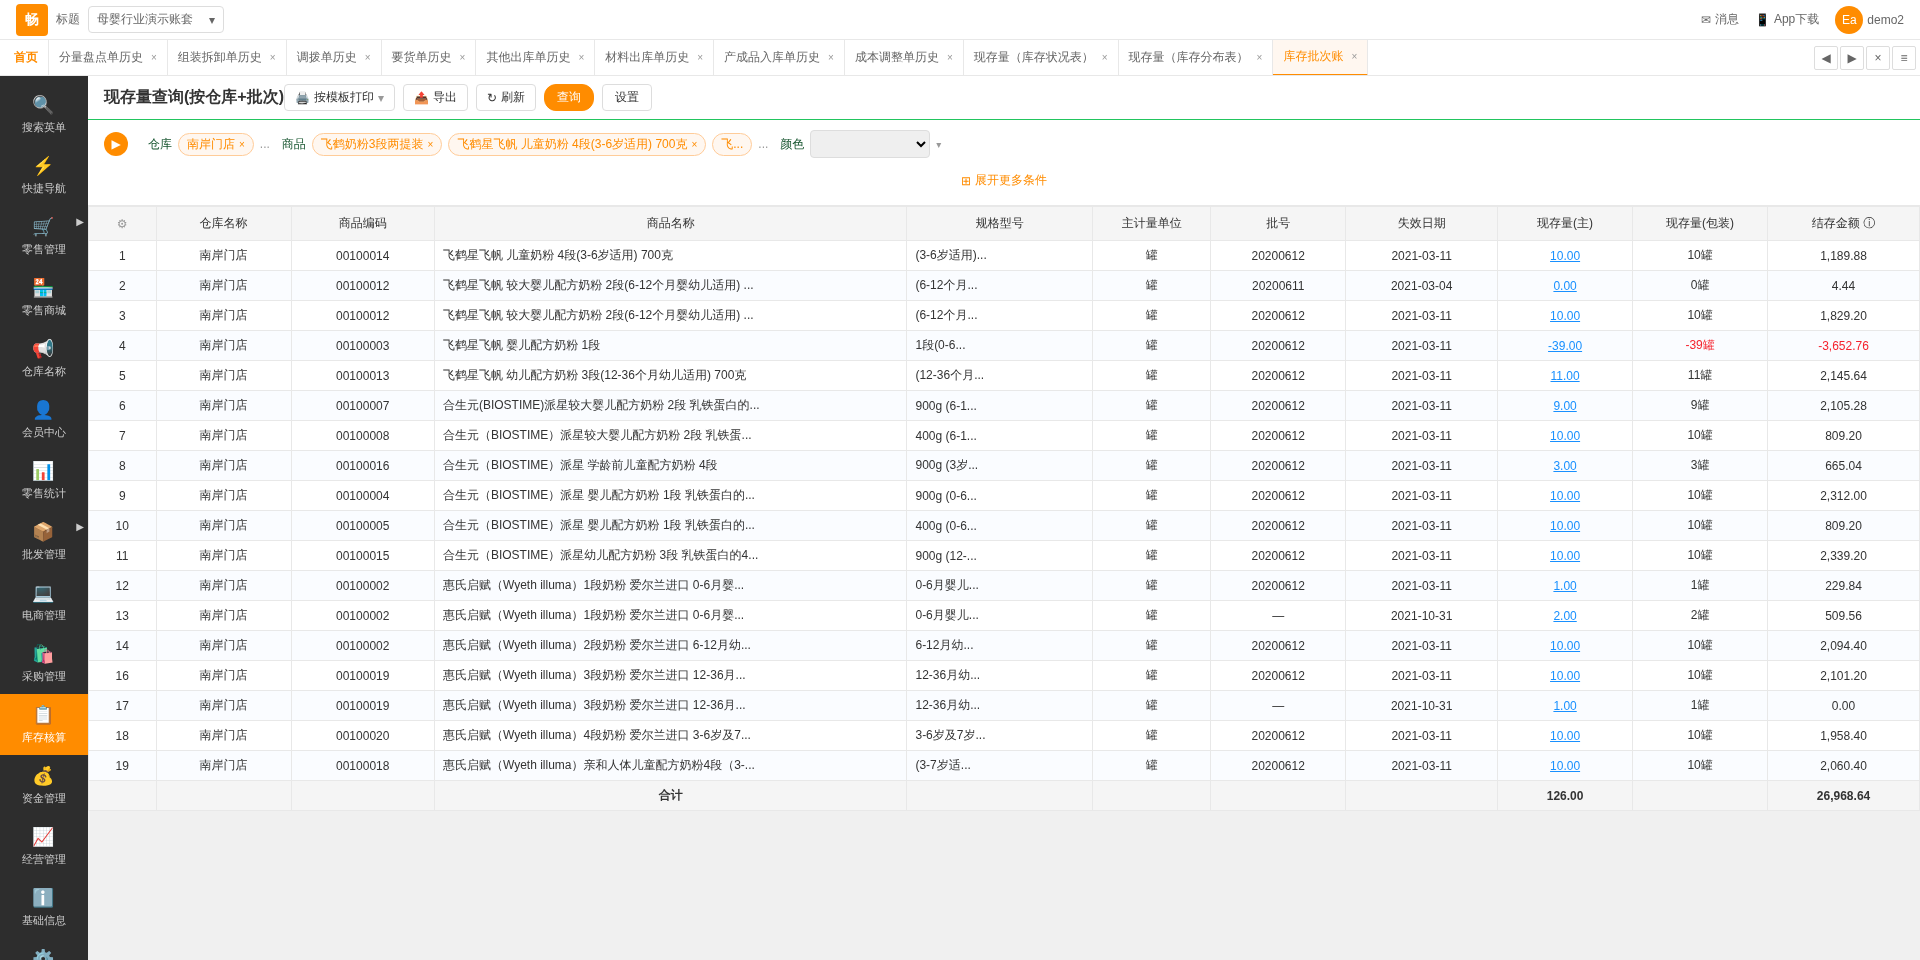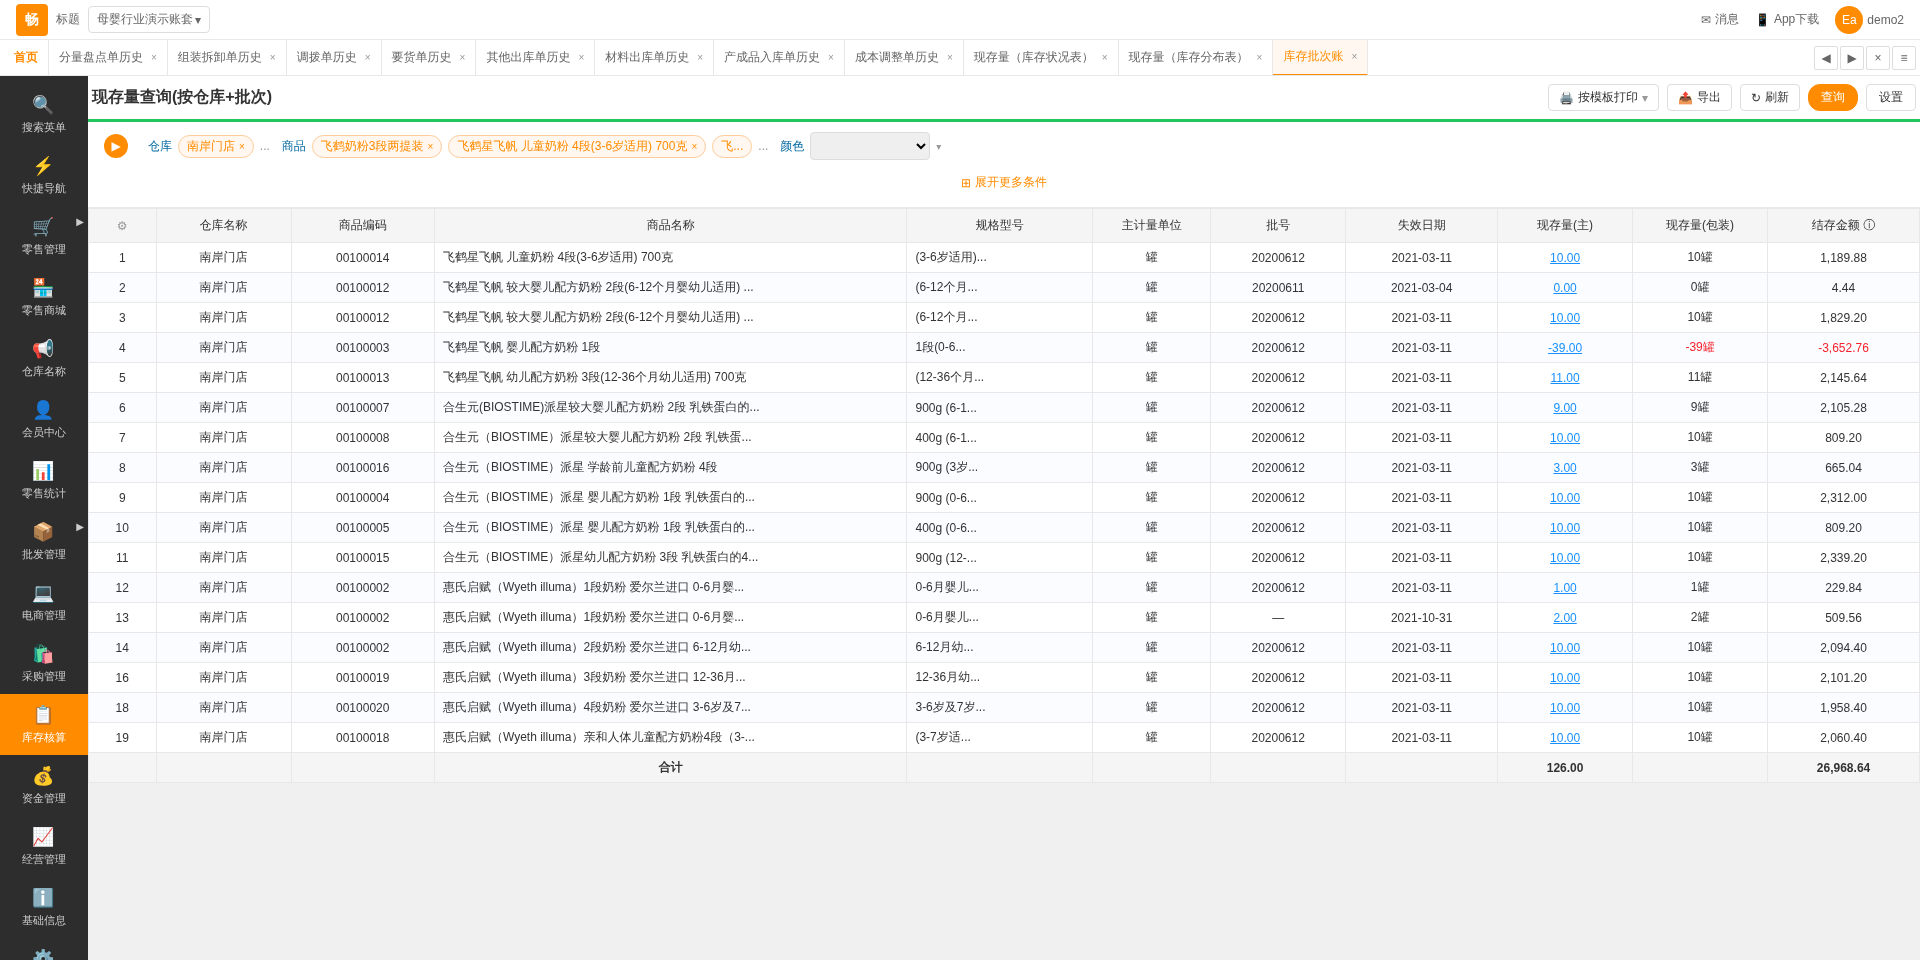--- a/index.html
+++ b/index.html
@@ -3,21 +3,21 @@
   <meta charset="utf-8">
   <style>
     * { box-sizing: border-box; margin: 0; padding: 0; }
     body { font-family: 'Microsoft YaHei', Arial, sans-serif; font-size: 12px; background: #f5f5f5; color: #333; width: 1920px; height: 960px; overflow: hidden; }
 
     
     .top-bar { height: 40px; background: #fff; display: flex; align-items: center; justify-content: space-between; padding: 0 16px; border-bottom: 1px solid #e8e8e8; }
     .logo-area { display: flex; align-items: center; gap: 8px; }
     .logo-icon { width: 32px; height: 32px; background: #ff8c00; border-radius: 4px; display: flex; align-items: center; justify-content: center; color: #fff; font-size: 14px; font-weight: bold; }
     .logo-text { font-size: 12px; color: #666; }
-    .industry-select { display: flex; align-items: center; gap: 2px; color: #666; cursor: pointer; padding: 4px 8px; border: 1px solid #ddd; border-radius: 4px; background: #fff; }
+    .industry-select { display: flex; align-items: center; gap: 16px; color: #666; cursor: pointer; padding: 4px 8px; border: 1px solid #ddd; border-radius: 4px; background: #fff; }
     .top-right { display: flex; align-items: center; gap: 16px; }
     .top-right-item { display: flex; align-items: center; gap: 4px; color: #666; cursor: pointer; }
     .avatar { width: 28px; height: 28px; border-radius: 50%; background: #ff8c00; display: flex; align-items: center; justify-content: center; color: #fff; font-size: 12px; }
 
     
     .tab-bar { height: 36px; background: #fff; display: flex; align-items: center; border-bottom: 1px solid #e8e8e8; overflow: hidden; padding: 0 4px; }
     .tab-item { display: flex; align-items: center; gap: 4px; padding: 0 10px; height: 36px; cursor: pointer; white-space: nowrap; font-size: 12px; color: #666; border-right: 1px solid #e8e8e8; position: relative; }
     .tab-item.active { color: #ff8c00; background: #fff7f0; border-bottom: 2px solid #ff8c00; }
     .tab-close { color: #999; font-size: 10px; margin-left: 4px; cursor: pointer; }
     .tab-bar-right { display: flex; align-items: center; margin-left: auto; gap: 2px; }
@@ -29,29 +29,29 @@
     
     .sidebar { width: 88px; background: #2d2d2d; display: flex; flex-direction: column; align-items: center; padding-top: 8px; overflow-y: auto; flex-shrink: 0; }
     .sidebar-item { width: 100%; display: flex; flex-direction: column; align-items: center; padding: 10px 4px; cursor: pointer; color: #ccc; font-size: 11px; gap: 4px; }
     .sidebar-item.active { background: #ff8c00; color: #fff; }
     .sidebar-item .icon { font-size: 18px; }
 
     
     .content-area { flex: 1; background: #f0f0f0; display: flex; flex-direction: column; overflow: hidden; }
 
     
-    .page-header { background: #fff; padding: 8px 4px; display: flex; align-items: center; justify-content: space-between; border-bottom: 3px solid #22c55e; }
+    .page-header { background: #fff; padding: 8px 16px; display: flex; align-items: center; justify-content: flex-start; border-bottom: 1px solid #22c55e; }
     .page-title { font-size: 16px; font-weight: bold; color: #333; }
     .header-actions { display: flex; align-items: center; gap: 8px; }
 
     
     .filter-bar { background: #fff; padding: 10px 16px; border-bottom: 1px solid #e8e8e8; }
     .filter-row { display: flex; align-items: center; gap: 12px; flex-wrap: wrap; }
     .filter-group { display: flex; align-items: center; gap: 6px; }
-    .filter-label { color: #0369a1; font-size: 12px; white-space: nowrap; }
+    .filter-label { color: #14532d; font-size: 12px; white-space: nowrap; }
     .filter-tag { display: flex; align-items: center; gap: 4px; padding: 2px 8px; background: #fff7f0; border: 1px solid #ffcc99; border-radius: 12px; font-size: 12px; color: #ff8c00; }
     .filter-tag .close { cursor: pointer; color: #ff8c00; font-size: 10px; }
     .expand-btn { display: flex; align-items: center; gap: 4px; color: #ff8c00; cursor: pointer; font-size: 12px; margin-top: 8px; }
     .filter-expand-row { display: flex; justify-content: center; padding: 6px 0; }
     .toggle-arrow { font-size: 12px; color: #ff8c00; }
     .orange-arrow { width: 24px; height: 24px; background: #ff8c00; border-radius: 50%; display: flex; align-items: center; justify-content: center; color: #fff; cursor: pointer; font-size: 12px; margin-right: 8px; }
 
     
     .table-container { flex: 1; overflow: auto; padding: 0 0 40px 0; }
     table { width: 100%; border-collapse: collapse; background: #fff; table-layout: fixed; }
@@ -483,20 +483,33 @@
       <td class="col-name td-left" title="惠氏启赋（Wyeth illuma）3段奶粉 爱尔兰进口 12-36月...">惠氏启赋（Wyeth illuma）3段奶粉 爱尔兰进口 12-36月...</td>
       <td class="col-spec td-left">12-36月幼...</td>
       <td class="col-unit">罐</td>
       <td class="col-batch">20200612</td>
       <td class="col-expire">2021-03-11</td>
       <td class="col-qty-main td-link ">10.00</td>
       <td class="col-qty-pkg ">10罐</td>
       <td class="col-balance ">2,101.20</td>
     </tr>
             <tr>
+      <td class="col-no">17</td>
+      <td class="col-warehouse">南岸门店</td>
+      <td class="col-code">00100019</td>
+      <td class="col-name td-left" title="惠氏启赋（Wyeth illuma）3段奶粉 爱尔兰进口 12-36月...">惠氏启赋（Wyeth illuma）3段奶粉 爱尔兰进口 12-36月...</td>
+      <td class="col-spec td-left">12-36月幼...</td>
+      <td class="col-unit">罐</td>
+      <td class="col-batch">—</td>
+      <td class="col-expire">2021-10-31</td>
+      <td class="col-qty-main td-link ">1.00</td>
+      <td class="col-qty-pkg ">1罐</td>
+      <td class="col-balance ">0.00</td>
+    </tr>
+            <tr>
       <td class="col-no">18</td>
       <td class="col-warehouse">南岸门店</td>
       <td class="col-code">00100020</td>
       <td class="col-name td-left" title="惠氏启赋（Wyeth illuma）4段奶粉 爱尔兰进口 3-6岁及7...">惠氏启赋（Wyeth illuma）4段奶粉 爱尔兰进口 3-6岁及7...</td>
       <td class="col-spec td-left">3-6岁及7岁...</td>
       <td class="col-unit">罐</td>
       <td class="col-batch">20200612</td>
       <td class="col-expire">2021-03-11</td>
       <td class="col-qty-main td-link ">10.00</td>
       <td class="col-qty-pkg ">10罐</td>

